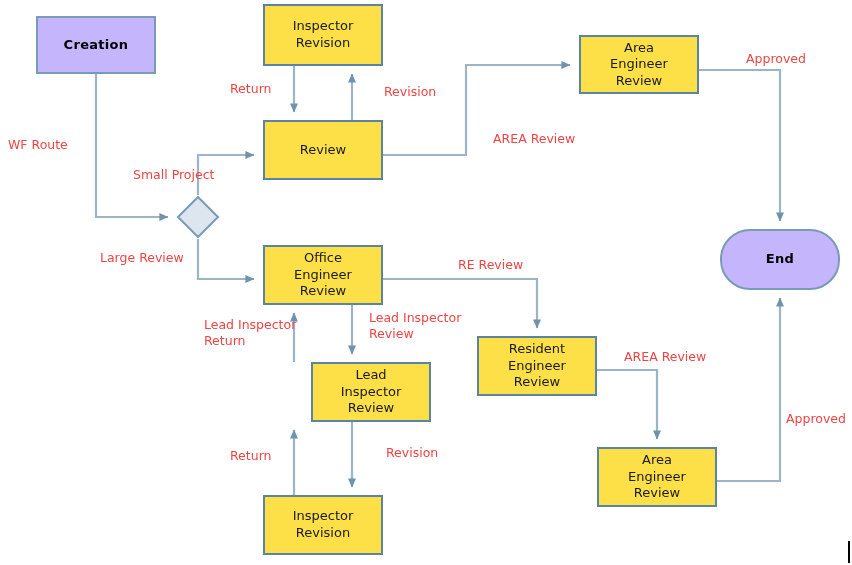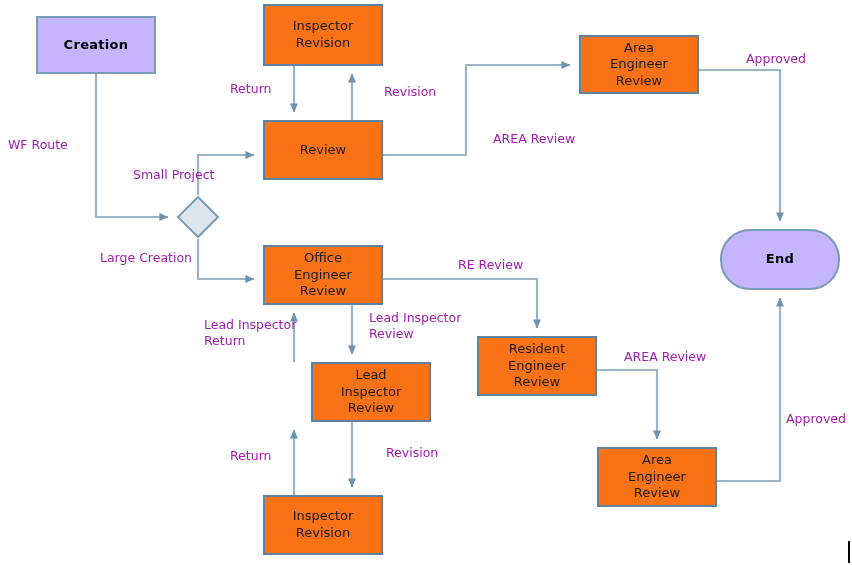--- a/index.html
+++ b/index.html
@@ -29,42 +29,42 @@
     position: absolute;
     box-sizing: border-box;
     display: flex;
     align-items: center;
     justify-content: center;
     text-align: center;
     line-height: 1.28;
     z-index: 2;
   }
   .node-process {
-    background: #f97316;
+    background: #fde047;
     border: 2px solid #5b83a3;
     color: #1a1a1a;
     font-size: 13px;
   }
   .node-terminal {
     background: #c4b5fd;
     border: 2px solid #7a9bb5;
     color: #000000;
     font-size: 13px;
     font-weight: bold;
     letter-spacing: 0.3px;
   }
   .node-decision {
     background: transparent;
     border: none;
   }
   .node-decision svg { display: block; }
   .edge-label {
     position: absolute;
     font-size: 12.5px;
-    color: #a21caf;
+    color: #ef4444;
     white-space: pre-line;
     line-height: 1.25;
     z-index: 3;
   }
   .node-text { display: block; }
   .right-margin-tick {
     position: absolute;
     right: 2px;
     bottom: 2px;
     width: 2px;
@@ -171,21 +171,21 @@
   <div class="node node-process" style="left:597px; top:447px; width:120px; height:60px;">
     <span class="node-text" style="white-space: pre-line;">Area
 Engineer
 Review</span>
   </div>
 
   <div class="edge-label" style="left:8px; top:137px;">WF Route</div>
 
   <div class="edge-label" style="left:100px; top:167px;margin-left:33px;">Small Project</div>
 
-  <div class="edge-label" style="left:100px; top:250px;">Large Creation</div>
+  <div class="edge-label" style="left:100px; top:250px;">Large Review</div>
 
   <div class="edge-label" style="left:230px; top:81px;">Return</div>
 
   <div class="edge-label" style="left:384px; top:84px;">Revision</div>
 
   <div class="edge-label" style="left:493px; top:131px;">AREA Review</div>
 
   <div class="edge-label" style="left:746px; top:51px;">Approved</div>
 
   <div class="edge-label" style="left:458px; top:257px;">RE Review</div>

